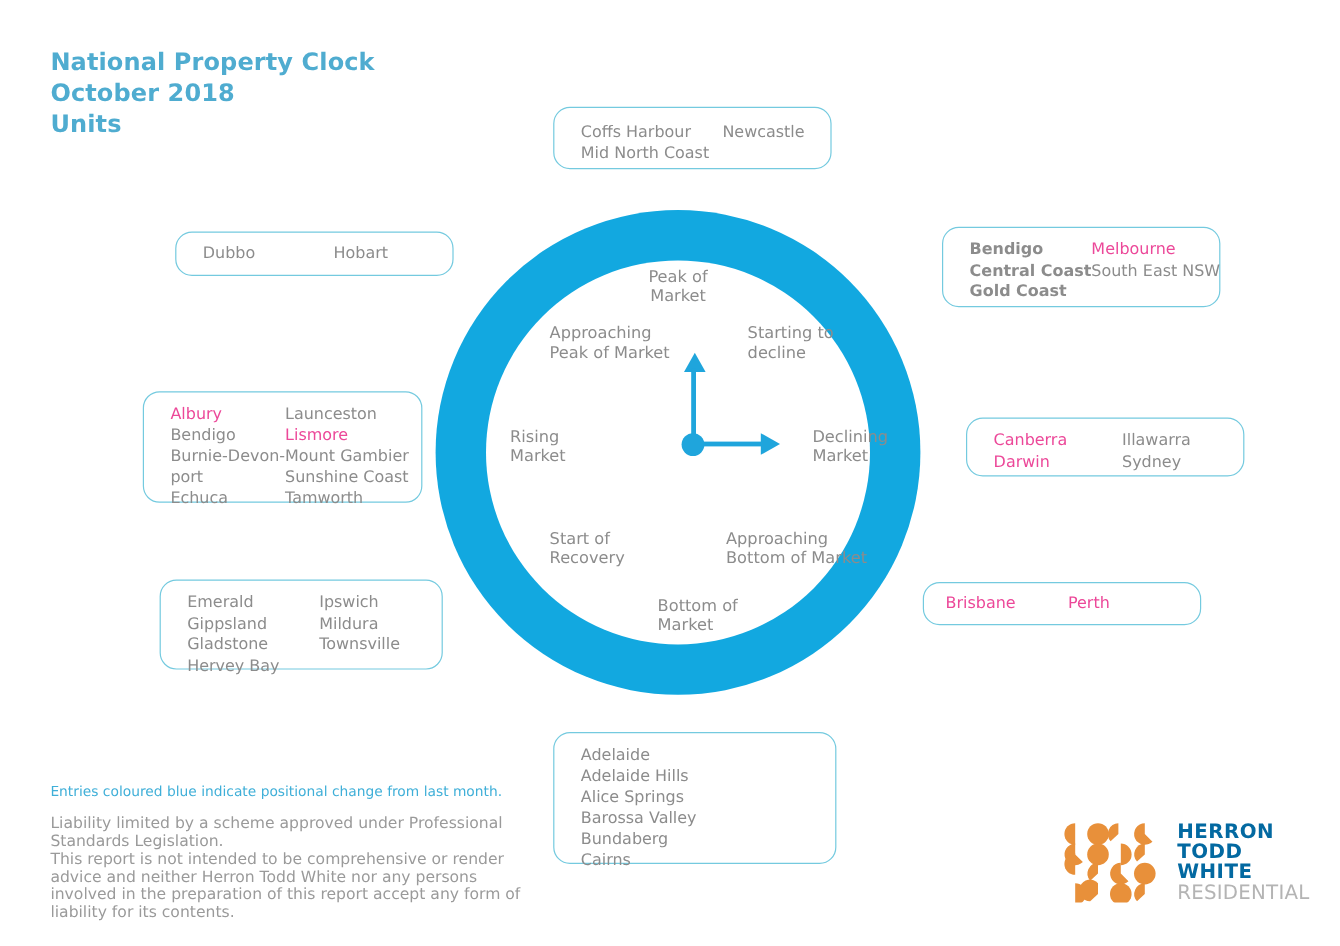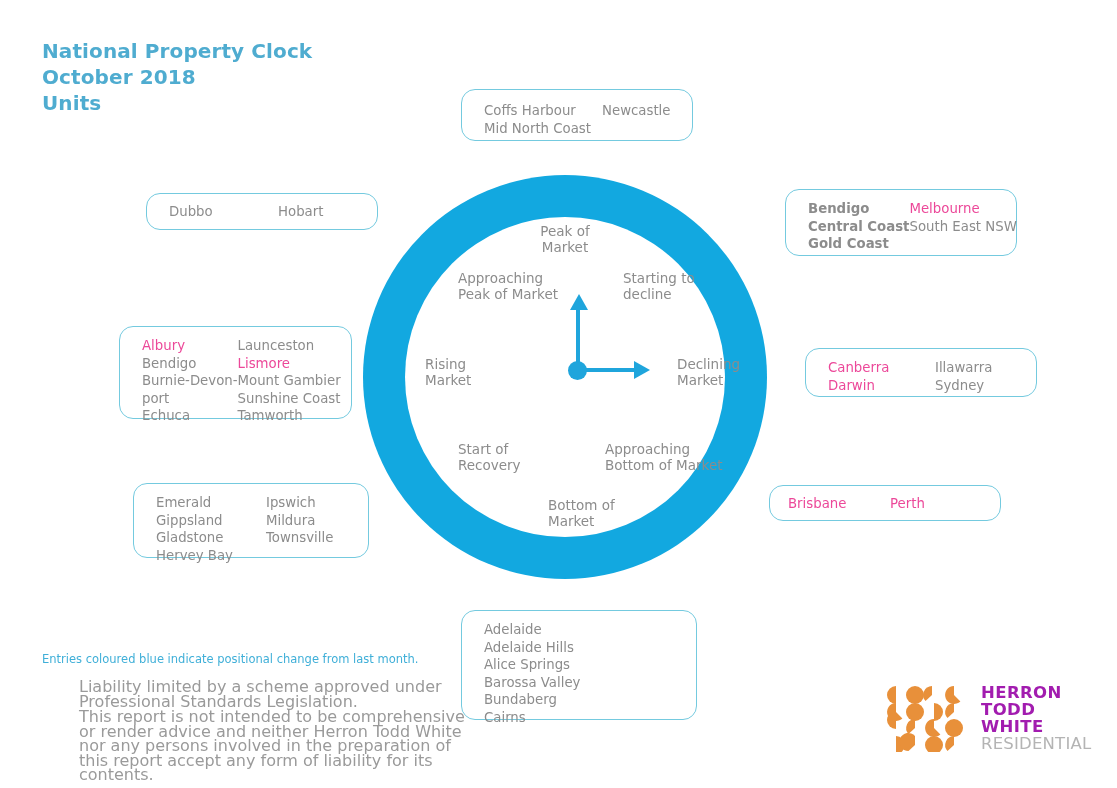--- a/index.html
+++ b/index.html
@@ -139,24 +139,23 @@
     left: 42px;
     top: 652px;
     color: #3FAFD8;
     font-size: 11.5px;
     white-space: nowrap;
   }
   .disclaimer {
     position: absolute;
     left: 42px;
     color: #9A9A9A;
-    font-size: 16px;
+    font-size: 13px;
     line-height: 14.5px;
     width: 400px;
-    margin-left: 37px;
   }
   #disclaimer-1 { top: 680px; }
   #disclaimer-2 { top: 710px; }
 
   
   #logo {
     position: absolute;
     left: 883px;
     top: 684px;
     width: 176px;
@@ -171,21 +170,21 @@
   #logo-words {
     position: absolute;
     left: 98px;
     top: 0px;
     line-height: 17px;
   }
   #logo-words div {
     font-size: 16.5px;
     font-weight: bold;
     letter-spacing: 0.4px;
-    color: #a21caf;
+    color: #0369a1;
   }
   #logo-words div.light {
     font-weight: normal;
     color: #B4B4B4;
     letter-spacing: 0.2px;
   }
 </style>
 </head>
 <body>
 

